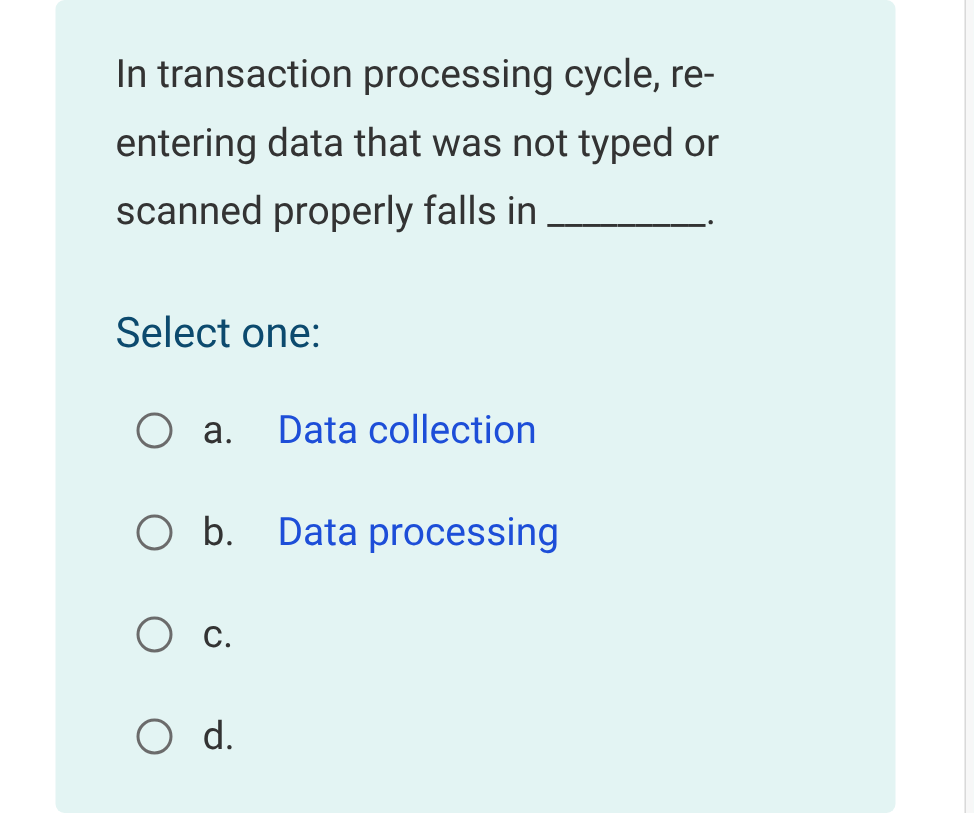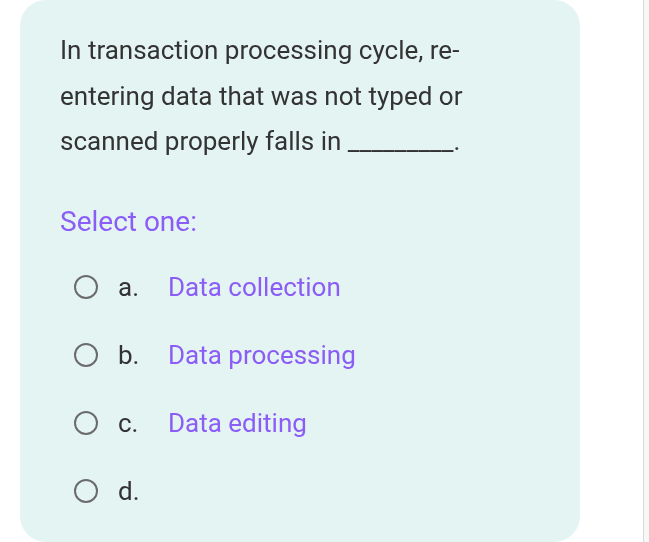--- a/index.html
+++ b/index.html
@@ -5,37 +5,37 @@
     * { box-sizing: border-box; margin: 0; padding: 0; }
     body {
       background: #ffffff;
       font-family: -apple-system, BlinkMacSystemFont, "Segoe UI", Roboto, Helvetica, Arial, sans-serif;
       width: 649px;
       height: 542px;
       position: relative;
     }
     .card {
       position: absolute;
-      left: 20px;
+      left: 37px;
       top: 0;
       width: 560px;
       height: 542px;
       background: #e3f4f3;
-      border-radius: 26px;
+      border-radius: 6px;
       padding: 28px 40px 40px 40px;
     }
     .question-text {
       font-size: 26px;
       line-height: 1.75;
       color: #333333;
       margin-bottom: 40px;
     }
     .select-one {
       font-size: 28px;
-      color: #8b5cf6;
+      color: #0c4a6e;
       margin-bottom: 34px;
     }
     .options {
       display: flex;
       flex-direction: column;
       gap: 38px;
       padding-left: 14px;
     }
     .option-row {
       display: flex;
@@ -51,21 +51,21 @@
       background: transparent;
       flex-shrink: 0;
     }
     .opt-letter {
       font-size: 26px;
       color: #333333;
       width: 30px;
     }
     .opt-text {
       font-size: 26px;
-      color: #8b5cf6;
+      color: #1d4ed8;
     }
     .right-edge {
       position: absolute;
       right: 0;
       top: 0;
       width: 6px;
       height: 542px;
       border-left: 1px solid #d9d9d9;
       background: #f7f7f7;
     }
@@ -88,21 +88,20 @@
 
     <label class="option-row">
       <span class="radio"></span>
       <span class="opt-letter">b.</span>
       <span class="opt-text">Data processing</span>
     </label>
 
     <label class="option-row">
       <span class="radio"></span>
       <span class="opt-letter">c.</span>
-      <span class="opt-text">Data editing</span>
     </label>
 
     <label class="option-row">
       <span class="radio"></span>
       <span class="opt-letter">d.</span>
     </label>
 
   </div>
 </div>
 

